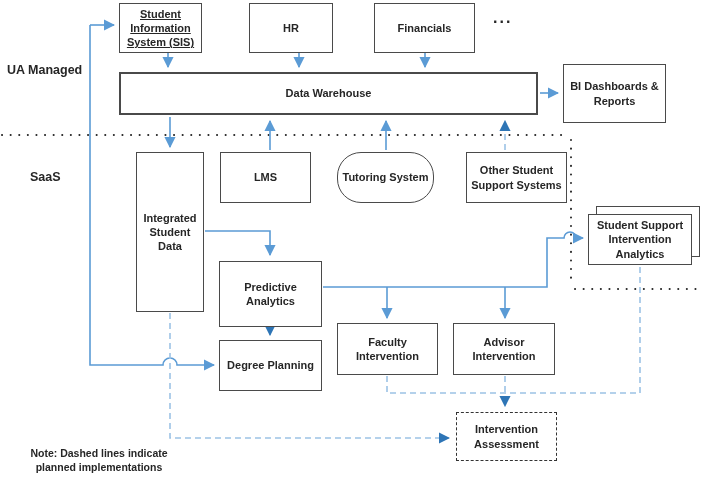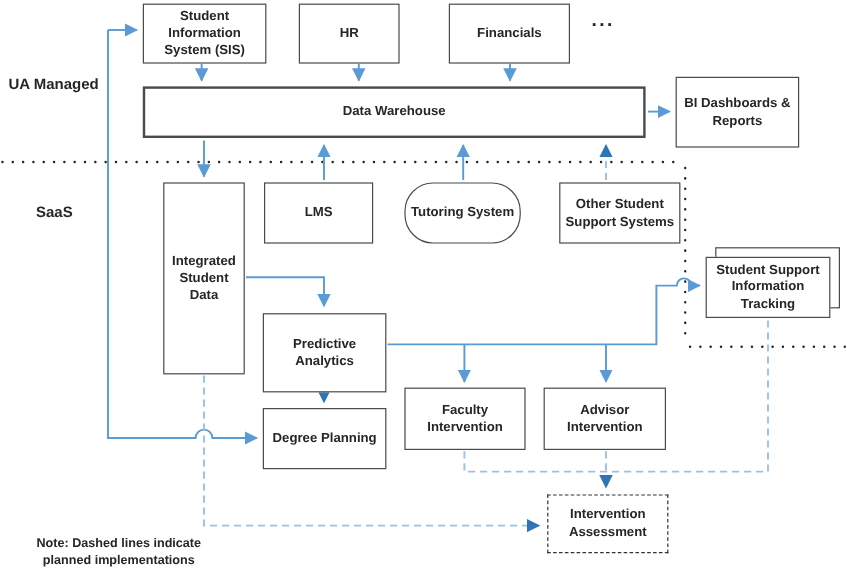--- a/index.html
+++ b/index.html
@@ -80,21 +80,21 @@
       <path d="M270,313 V335" marker-end="url(#arrDark)"></path>
       <path d="M170,313 V438 H449" marker-end="url(#arrDark)"></path>
       <path d="M505,376 V406" marker-end="url(#arrDark)"></path>
       <path d="M387,376 V393 H640 V267"></path>
     </g>
   </svg>
 
   <div class="region-label" style="left:7px;top:63px;">UA Managed</div>
   <div class="region-label" style="left:30px;top:170px;">SaaS</div>
 
-  <div class="node" style="left:119px;top:3px;width:103px;height:50px;">
+  <div class="node" style="left:119px;top:3px;width:83px;height:50px;text-decoration:underline;">
     <span>Student Information System (SIS)</span>
   </div>
   <div class="node" style="left:249px;top:3px;width:84px;height:50px;">
     <span>HR</span>
   </div>
   <div class="node" style="left:374px;top:3px;width:101px;height:50px;">
     <span>Financials</span>
   </div>
   <div class="ellipsis" style="left:493px;top:10px;">...</div>
 
@@ -121,21 +121,21 @@
 
   <div class="node" style="left:219px;top:261px;width:103px;height:66px;">
     <span>Predictive Analytics</span>
   </div>
   <div class="node" style="left:219px;top:340px;width:103px;height:51px;">
     <span>Degree Planning</span>
   </div>
 
   <div class="backsheet" style="left:596px;top:206px;width:104px;height:51px;"></div>
   <div class="node" style="left:588px;top:214px;width:104px;height:51px;">
-    <span>Student Support Information Tracking</span>
+    <span>Student Support Intervention Analytics</span>
   </div>
 
   <div class="node" style="left:337px;top:323px;width:101px;height:52px;">
     <span>Faculty Intervention</span>
   </div>
   <div class="node" style="left:453px;top:323px;width:102px;height:52px;">
     <span>Advisor Intervention</span>
   </div>
   <div class="node dashed-black" style="left:456px;top:412px;width:101px;height:49px;">
     <span>Intervention Assessment</span>

